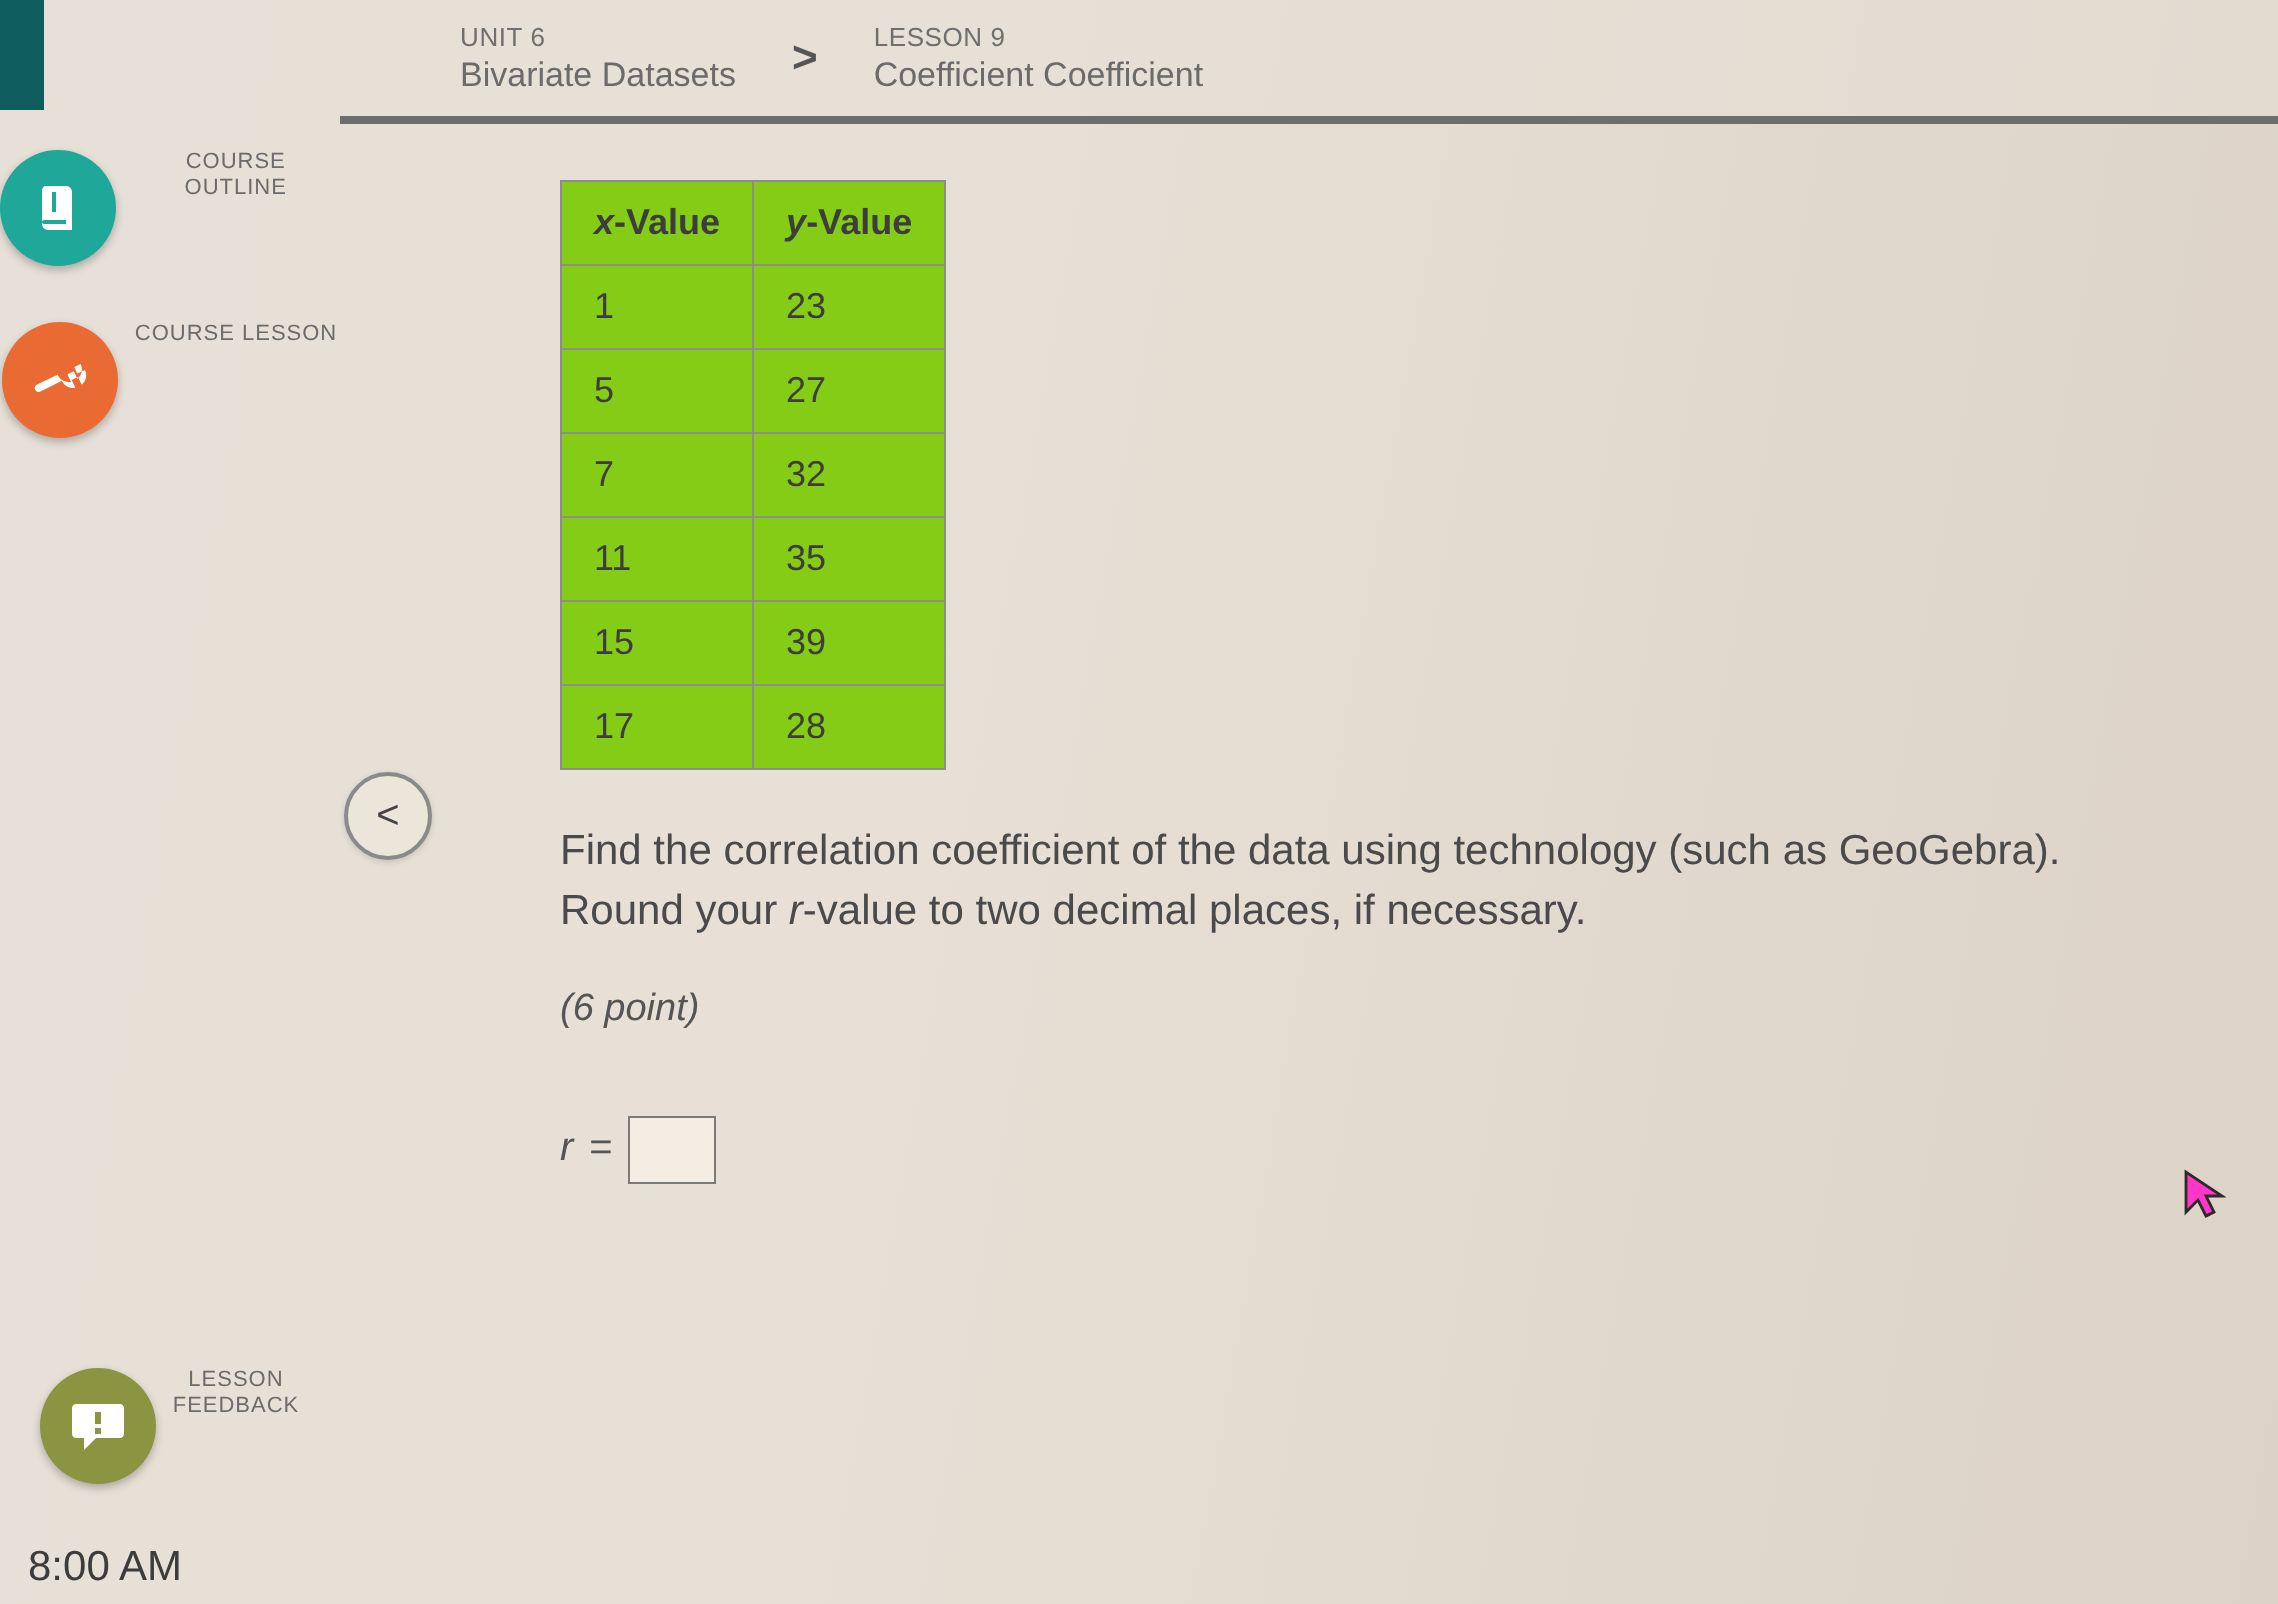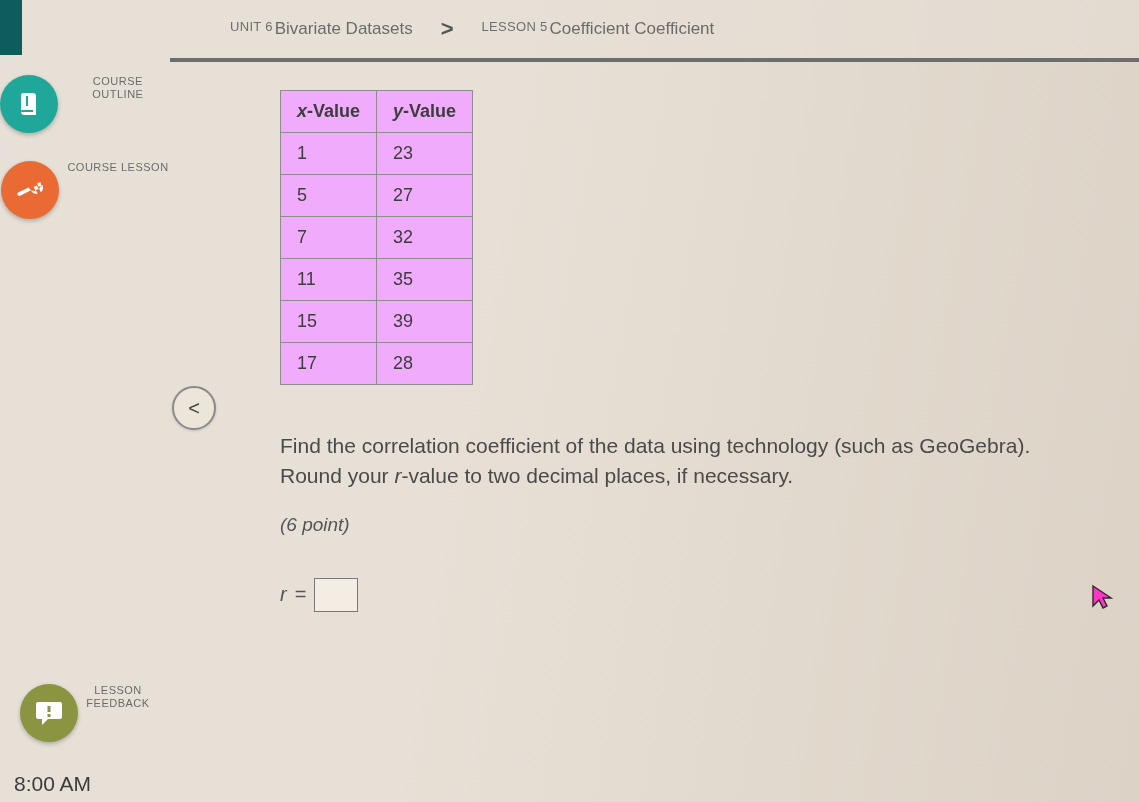--- a/index.html
+++ b/index.html
@@ -48,21 +48,21 @@
     .header {
       position: absolute;
       left: 170px; right: 0; top: 0;
       height: 62px;
       border-bottom: 4px solid #6d6d6d;
       display: flex; align-items: center;
       padding-left: 60px;
       background: rgba(230,224,214,0.6);
     }
     .crumb {
-      display: flex; flex-direction: row; gap: 2px;
+      display: flex; flex-direction: column; gap: 2px;
     }
     .crumb-top { font-size: 13px; color: #6f6f6f; letter-spacing: 0.3px; }
     .crumb-bottom { font-size: 17px; color: #6b6b6b; }
     .chevron-sep {
       font-size: 22px; font-weight: bold; color: #555;
       margin: 0 28px;
     }
     .content {
       position: absolute;
       left: 200px; top: 66px; right: 0; bottom: 55px;
@@ -71,33 +71,33 @@
     .prev-btn {
       position: absolute;
       left: -28px; top: 320px;
       width: 44px; height: 44px; border-radius: 50%;
       border: 2px solid #8a8a8a; background: #ece5da;
       display: flex; align-items: center; justify-content: center;
       font-size: 20px; color: #444; cursor: pointer;
       box-shadow: 0 1px 3px rgba(0,0,0,0.15);
     }
     table.data {
-      border-collapse: collapse; background: #f0abfc;
+      border-collapse: collapse; background: #84cc16;
     }
     table.data th, table.data td {
       border: 1.5px solid #8d8d8d;
       padding: 10px 16px; text-align: left;
       font-size: 18px; color: #3d3d3d;
     }
     table.data th {
       font-weight: 700;
     }
     .xvar, .yvar, .rvar { font-style: italic; }
     .question {
-      margin-top: 46px; font-size: 21px; color: #4a4a4a; line-height: 1.45;
+      margin-top: 26px; font-size: 21px; color: #4a4a4a; line-height: 1.45;
       max-width: 780px;
     }
     .points {
       margin-top: 22px; font-size: 19px; font-style: italic; color: #555;
     }
     .answer-line {
       margin-top: 42px; display: flex; align-items: center; gap: 8px;
       font-size: 20px; color: #555;
     }
     .answer-line input {
@@ -120,21 +120,21 @@
 
 <div class="green-strip"></div>
 
 <div class="header">
   <div class="crumb">
     <span class="crumb-top">UNIT 6</span>
     <span class="crumb-bottom">Bivariate Datasets</span>
   </div>
   <span class="chevron-sep">&gt;</span>
   <div class="crumb">
-    <span class="crumb-top">LESSON 5</span>
+    <span class="crumb-top">LESSON 9</span>
     <span class="crumb-bottom">Coefficient Coefficient</span>
   </div>
 </div>
 
 <div class="sidebar">
   <div class="sidebar-item">
     <div class="circle c-teal">
       <svg width="24" height="26" viewBox="0 0 24 26">
           <path fill="#fff" d="M5 2h11c1.6 0 3 1.3 3 3v19H7c-1.6 0-3-1.3-3-3V4c0-1.1.9-2 2-2zm0 17c-.6 0-1 .4-1 1s.4 1 1 1h11v-2H5z"></path>
           <rect x="9" y="5" width="2" height="10" fill="#1fa89a"></rect>

